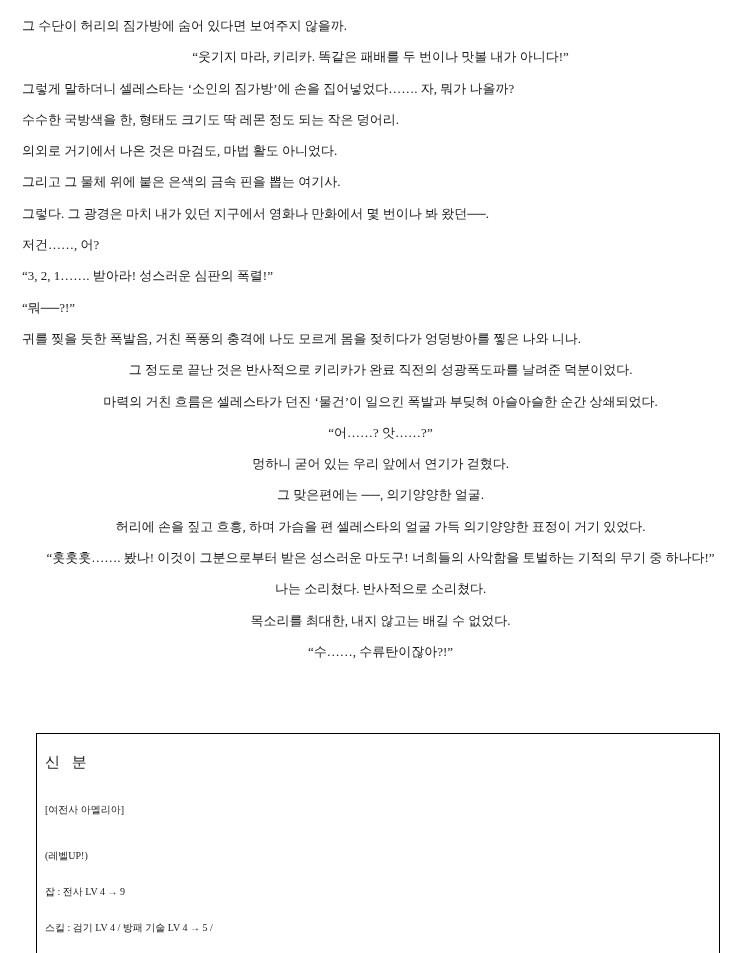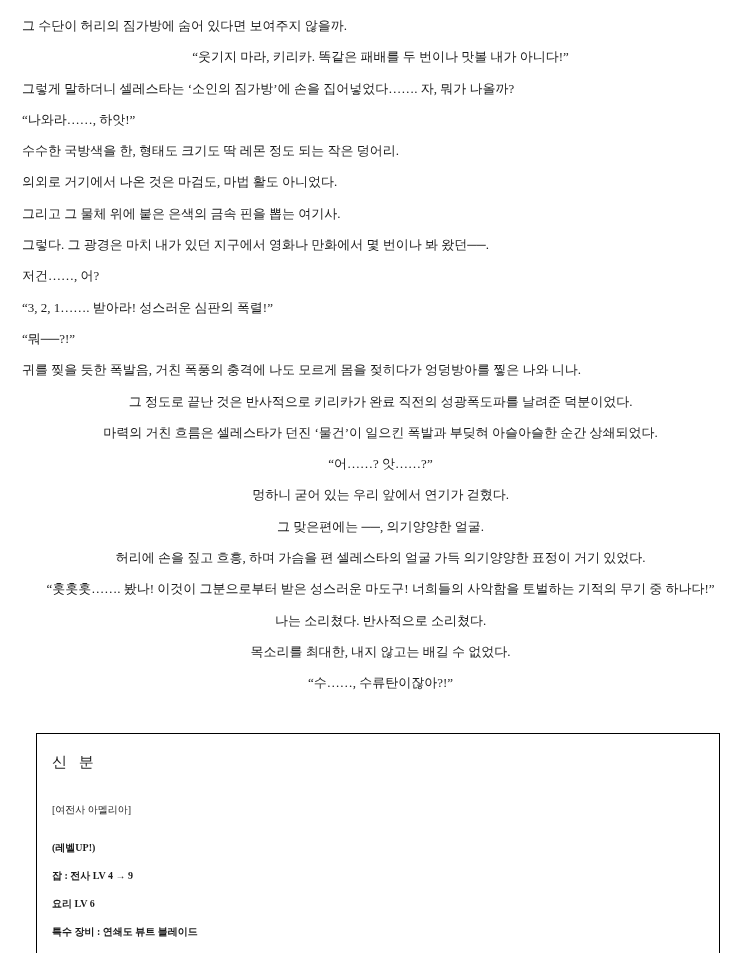--- a/index.html
+++ b/index.html
@@ -38,53 +38,53 @@
   .status-box {
     position: absolute;
     left: 36px;
     top: 733px;
     width: 684px;
     height: 220px;
     box-sizing: border-box;
     border: 1px solid #000000;
     border-bottom: none;
     background: #ffffff;
-    padding: 18px 20px 0 15px;
+    padding: 18px 20px 0 8px;
     overflow: hidden;
   }
   .status-title {
     font-size: 15px;
     letter-spacing: 4px;
     line-height: 20px;
     margin: 0 0 24px 0;
   }
   .status-line {
     font-size: 10px;
     line-height: 28px;
     margin: 0;
     white-space: pre-wrap;
     word-break: keep-all;
   }
   .status-line.strong {
-    font-weight: bold;
+    font-weight: normal;
+    margin-top: 8px;
   }
   .status-gap {
     height: 10px;
   }
 </style>
 </head>
 <body>
 
 <div class="page">
 
   <div class="body-text">
     <p class="para">그 수단이 허리의 짐가방에 숨어 있다면 보여주지 않을까.</p>
     <p class="para indent">“웃기지 마라, 키리카. 똑같은 패배를 두 번이나 맛볼 내가 아니다!”</p>
     <p class="para">그렇게 말하더니 셀레스타는 ‘소인의 짐가방’에 손을 집어넣었다……. 자, 뭐가 나올까?</p>
-    <p class="para">“나와라……, 하앗!”</p>
     <p class="para">수수한 국방색을 한, 형태도 크기도 딱 레몬 정도 되는 작은 덩어리.</p>
     <p class="para">의외로 거기에서 나온 것은 마검도, 마법 활도 아니었다.</p>
     <p class="para">그리고 그 물체 위에 붙은 은색의 금속 핀을 뽑는 여기사.</p>
     <p class="para">그렇다. 그 광경은 마치 내가 있던 지구에서 영화나 만화에서 몇 번이나 봐 왔던──.</p>
     <p class="para">저건……, 어?</p>
     <p class="para">“3, 2, 1……. 받아라! 성스러운 심판의 폭렬!”</p>
     <p class="para">“뭐──?!”</p>
     <p class="para">귀를 찢을 듯한 폭발음, 거친 폭풍의 충격에 나도 모르게 몸을 젖히다가 엉덩방아를 찧은 나와 니나.</p>
     <p class="para indent">그 정도로 끝난 것은 반사적으로 키리카가 완료 직전의 성광폭도파를 날려준 덕분이었다.</p>
     <p class="para indent">마력의 거친 흐름은 셀레스타가 던진 ‘물건’이 일으킨 폭발과 부딪혀 아슬아슬한 순간 상쇄되었다.</p>
@@ -97,17 +97,18 @@
     <p class="para indent">목소리를 최대한, 내지 않고는 배길 수 없었다.</p>
     <p class="para indent">“수……, 수류탄이잖아?!”</p>
   </div>
 
   <div class="status-box">
     <p class="status-title">신 분</p>
     <p class="status-line">[여전사 아멜리아]</p>
     <div class="status-gap"></div>
     <p class="status-line strong">(레벨UP!)</p>
     <p class="status-line strong">잡 : 전사 LV 4 → 9</p>
+    <p class="status-line strong">스킬 : 검기 LV 4 / 방패 기술 LV 4 → 5 /</p>
     <p class="status-line strong">요리 LV 6</p>
     <p class="status-line strong">특수 장비 : 연쇄도 뷰트 블레이드</p>
   </div>
 
 </div>
 
 </body></html>

